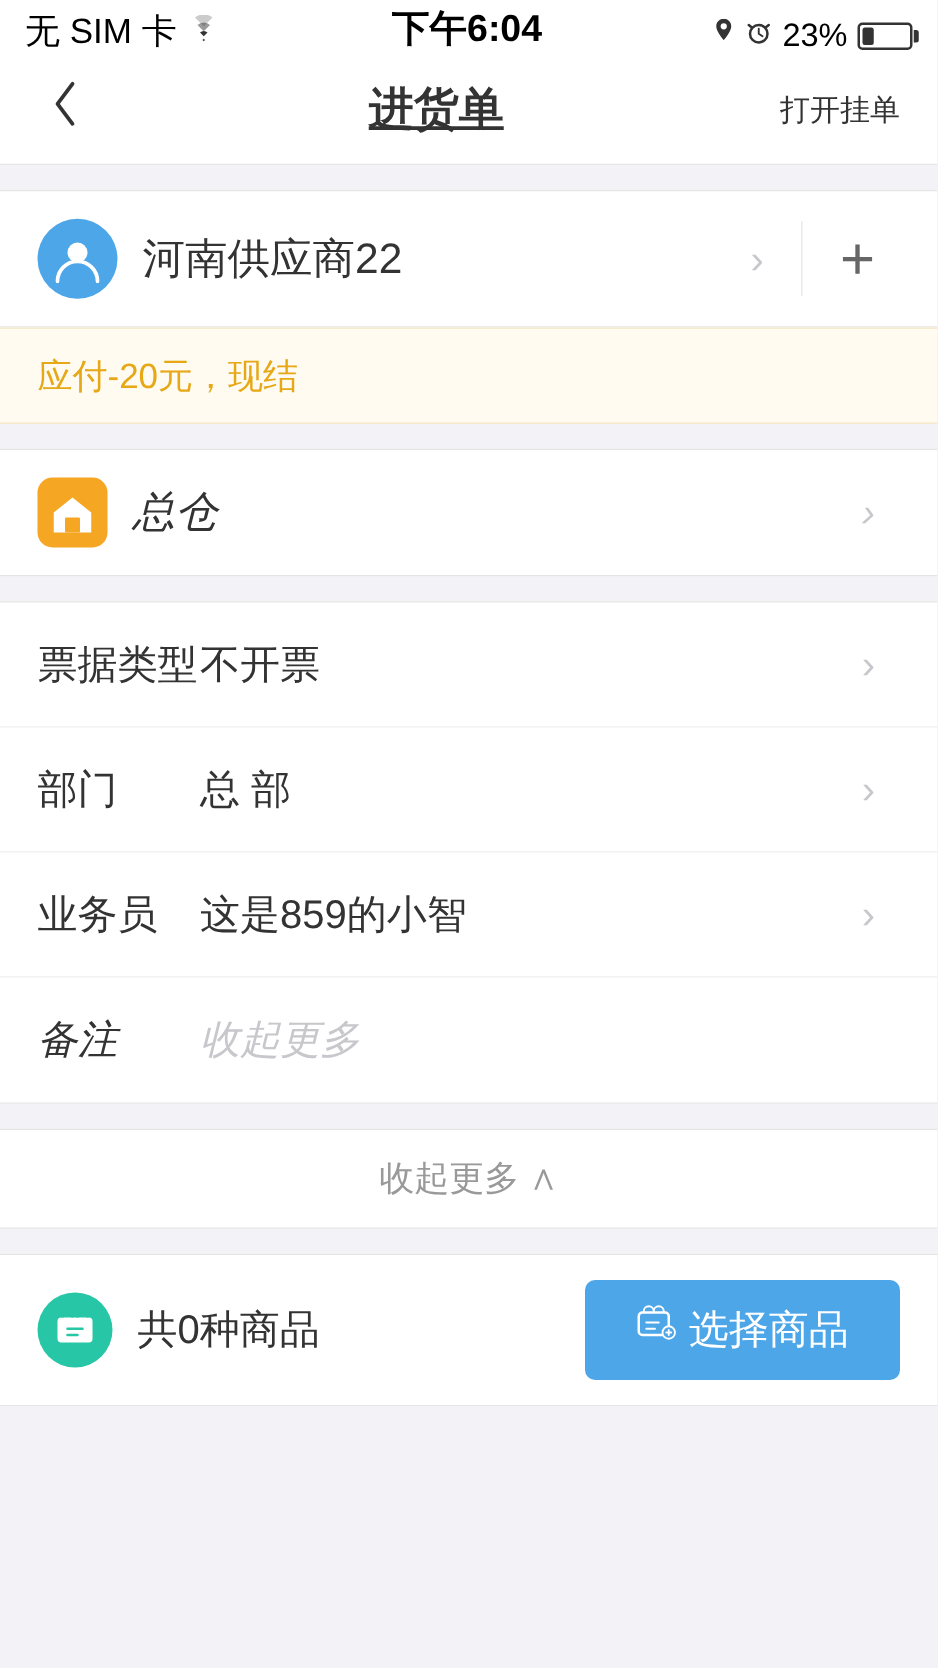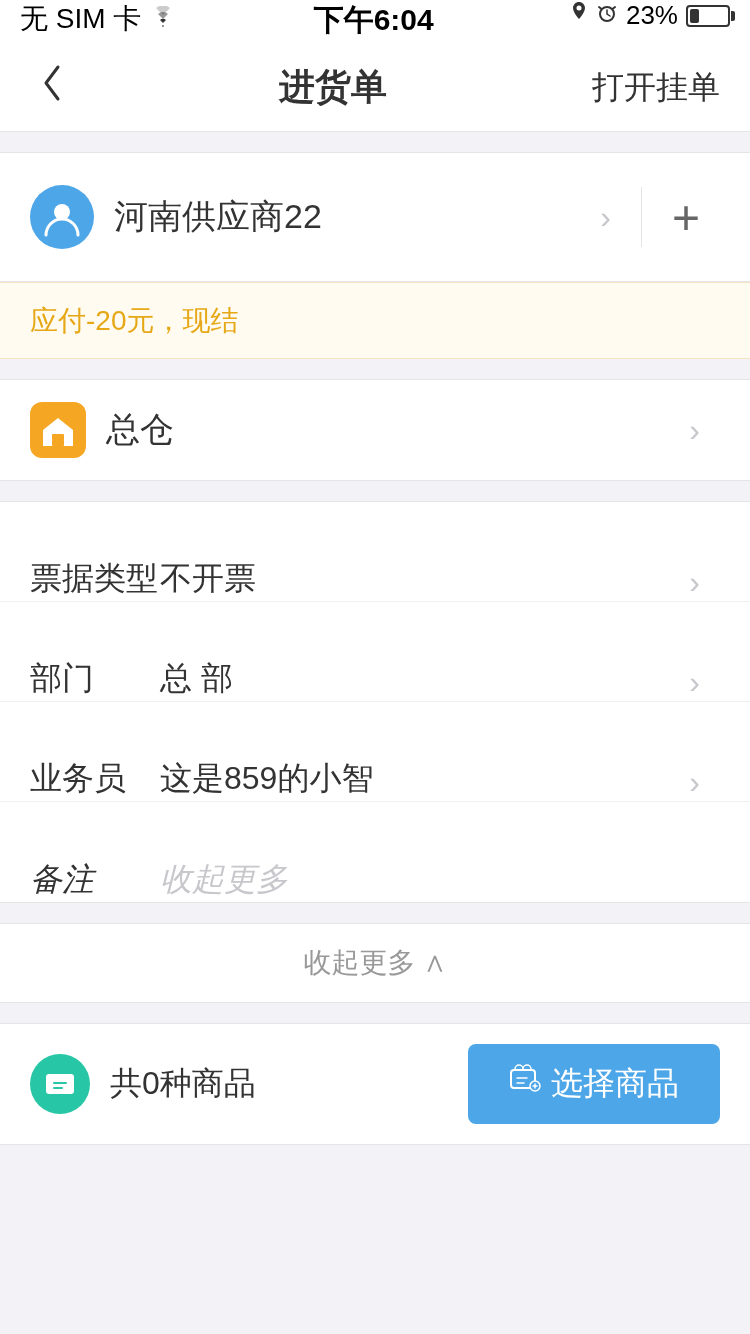--- a/index.html
+++ b/index.html
@@ -10,21 +10,21 @@
       font-family: -apple-system, 'PingFang SC', 'Helvetica Neue', Arial, sans-serif;
       background: #f2f2f7;
       font-size: 32px;
     }
 
     
     .status-bar {
       height: 44px;
       background: #fff;
       display: flex;
-      align-items: flex-start;
+      align-items: flex-end;
       justify-content: space-between;
       padding: 0 20px;
       font-size: 28px;
       font-weight: 500;
     }
     .status-left { display: flex; align-items: center; gap: 8px; }
     .status-center { font-size: 30px; font-weight: 600; }
     .status-right { display: flex; align-items: center; gap: 8px; font-size: 26px; }
     .battery-icon {
       width: 44px; height: 22px;
@@ -66,37 +66,38 @@
     .nav-back {
       font-size: 40px;
       color: #333;
       cursor: pointer;
       padding: 10px;
     }
     .nav-title {
       font-size: 36px;
       font-weight: 600;
       color: #333;
+      text-decoration: underline;
     }
     .nav-action {
-      font-size: 32px;
+      font-size: 24px;
       color: #333;
       cursor: pointer;
     }
 
     
     .content {
       background: #f2f2f7;
     }
 
     
     .supplier-card {
       background: #fff;
       margin-top: 20px;
-      padding: 14px 30px;
+      padding: 4px 30px;
       display: flex;
       align-items: center;
       border-top: 1px solid #e5e5e5;
       border-bottom: 1px solid #e5e5e5;
     }
     .supplier-row {
       display: flex;
       align-items: center;
       flex: 1;
       height: 100px;
@@ -157,20 +158,21 @@
       background: #fff;
       margin-top: 20px;
       border-top: 1px solid #e5e5e5;
       border-bottom: 1px solid #e5e5e5;
       padding: 0 30px;
     }
     .warehouse-row {
       display: flex;
       align-items: center;
       height: 100px;
+      font-style: italic;
     }
     .warehouse-icon {
       width: 56px;
       height: 56px;
       border-radius: 12px;
       background: #f5a623;
       display: flex;
       align-items: center;
       justify-content: center;
       margin-right: 20px;
@@ -184,21 +186,21 @@
 
     
     .form-card {
       background: #fff;
       margin-top: 20px;
       border-top: 1px solid #e5e5e5;
       border-bottom: 1px solid #e5e5e5;
     }
     .form-row {
       display: flex;
-      align-items: flex-end;
+      align-items: center;
       padding: 0 30px;
       height: 100px;
       border-bottom: 1px solid #f0f0f0;
     }
     .form-row:last-child {
       border-bottom: none;
       font-style: italic;
     }
     .form-label {
       font-size: 32px;

